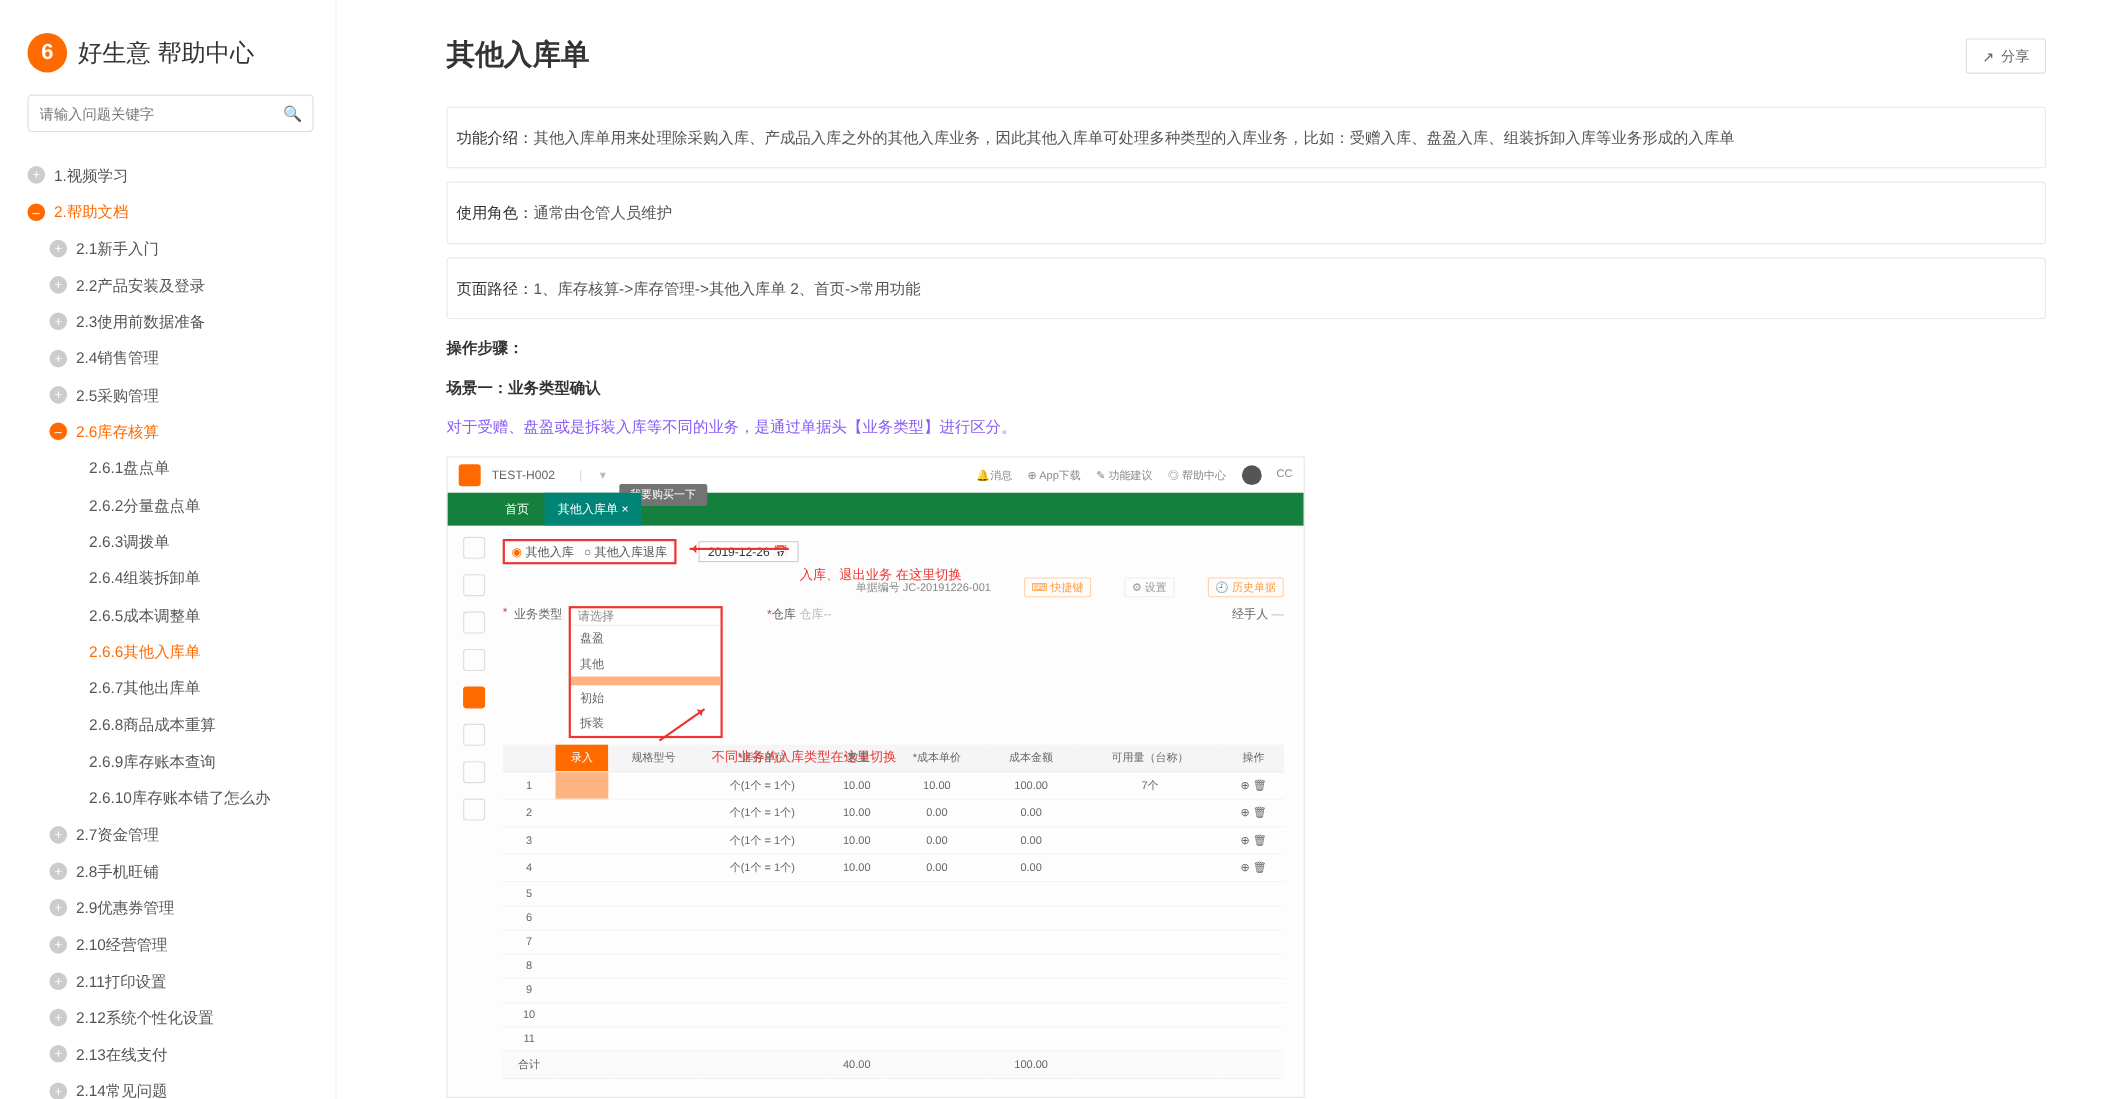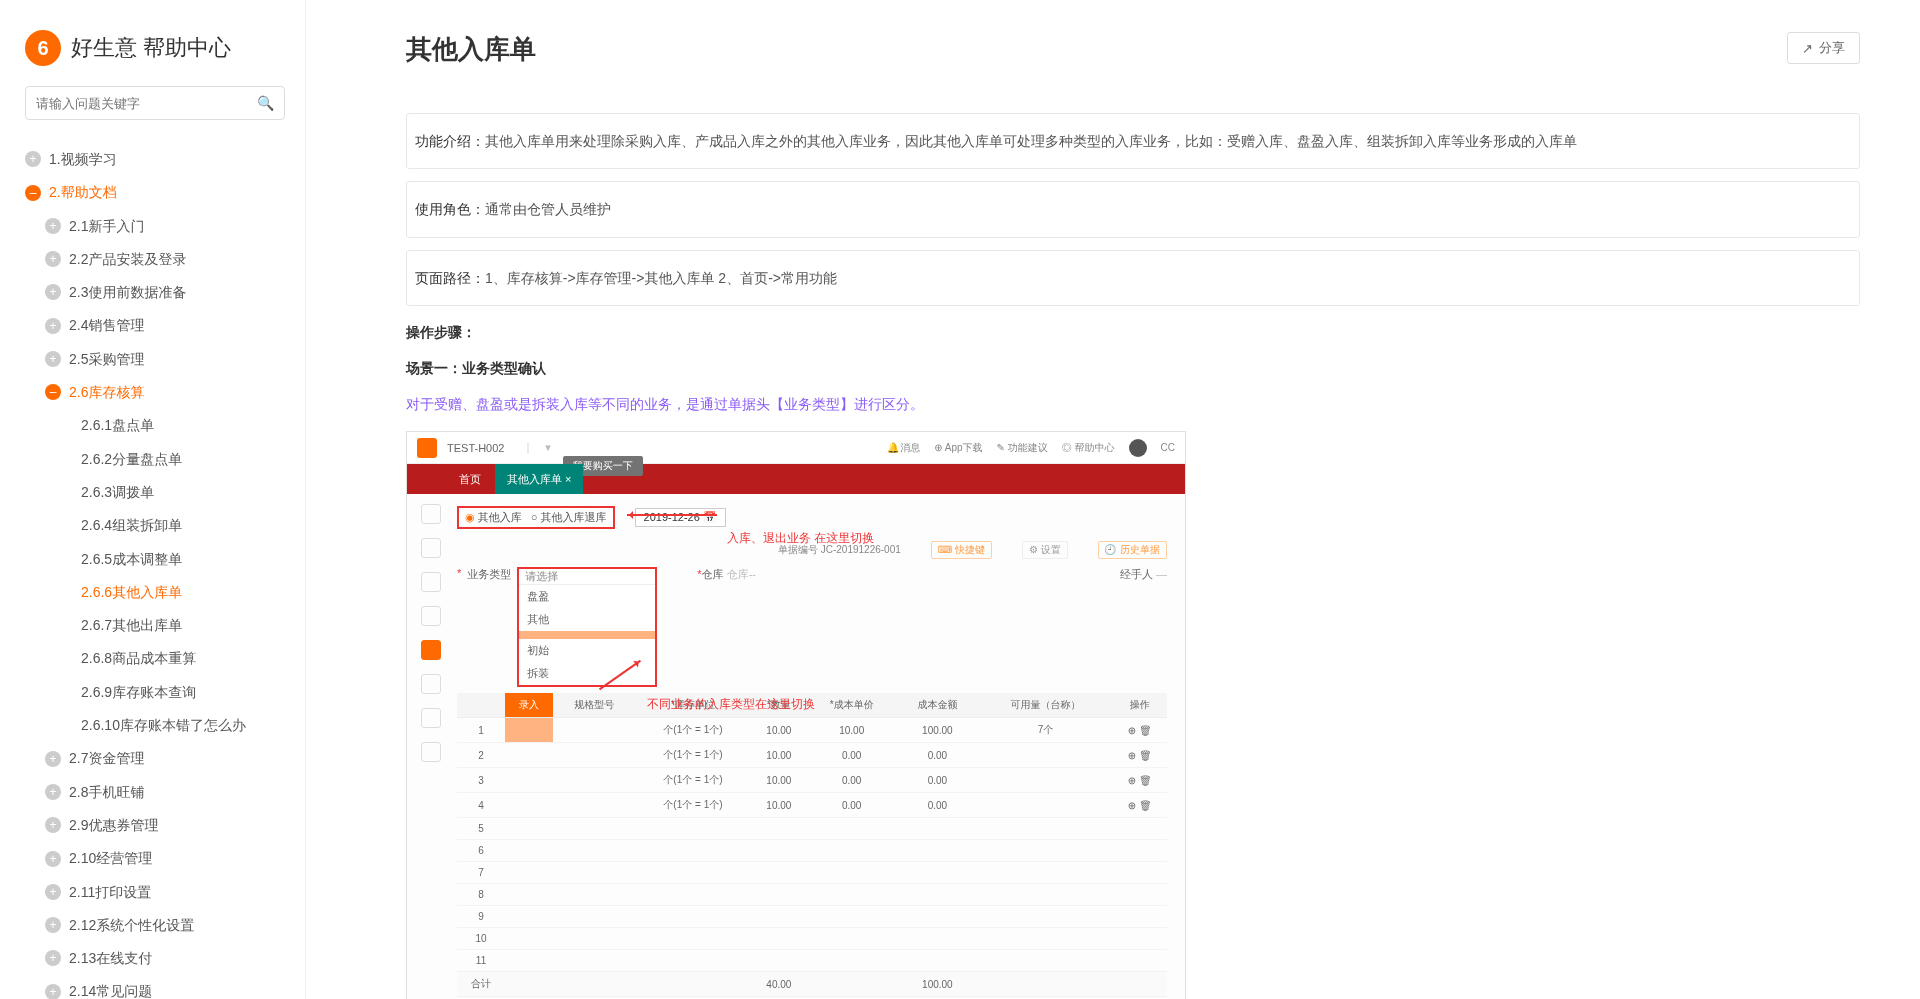--- a/index.html
+++ b/index.html
@@ -17,34 +17,34 @@
 .tree .lvl1 { padding-left: 0; }
 .tree .lvl2 { padding-left: 20px; }
 .tree .lvl3 { padding-left: 56px; }
 .tree .icon { display: inline-block; width: 16px; height: 16px; border-radius: 50%; color: #fff; text-align: center; line-height: 16px; font-size: 12px; margin-right: 8px; vertical-align: middle; }
 .tree .plus { background: #ccc; }
 .tree .minus { background: #ff6a00; }
 .tree .active > span.label { color: #ff6a00; }
 .tree .orange > span.label { color: #ff6a00; }
 .tree .label { vertical-align: middle; color: #555; }
 .main { flex: 1; padding: 32px 60px 40px 100px; background: #fff; }
-.page-head { display: flex; justify-content: space-between; align-items: flex-start; margin-bottom: 46px; }
+.page-head { display: flex; justify-content: space-between; align-items: flex-end; margin-bottom: 30px; }
 .page-title { font-size: 26px; font-weight: 600; color: #333; }
 .share-btn { border: 1px solid #ddd; border-radius: 3px; padding: 6px 14px; font-size: 13px; color: #666; background: #fff; cursor: pointer; display: inline-flex; align-items: center; gap: 6px; }
 .info-box { border: 1px solid #e8e8e8; border-radius: 3px; padding: 16px 8px; margin-bottom: 12px; font-size: 14px; color: #555; line-height: 1.6; }
 .info-label { color: #333; font-weight: 500; }
 .sec-heading { font-size: 14px; font-weight: 600; color: #333; margin: 18px 0 14px; }
 .body-p { font-size: 14px; color: #8b5cf6; margin-bottom: 14px; line-height: 1.8; }
 .screenshot { width: 780px; border: 1px solid #e0e0e0; margin: 6px 0 24px; }
 .ss-top { height: 32px; background: #fff; border-bottom: 1px solid #eee; display: flex; align-items: center; padding: 0 10px; font-size: 11px; color: #888; }
 .ss-logo { width: 20px; height: 20px; background: #ff6a00; border-radius: 3px; margin-right: 10px; }
 .ss-top .title { color: #666; margin-right: 18px; }
 .ss-top .orange-btn { background: #737373; color: #fff; padding: 3px 10px; border-radius: 2px; font-size: 10px; margin-top: 36px; }
 .ss-top .right { margin-left: auto; display: flex; gap: 14px; align-items: center; font-size: 10px; }
-.ss-tabs { height: 30px; background: #b91c1c; display: flex; align-items: center; padding-left: 40px; color: #fff; font-size: 11px; gap: 2px; }
+.ss-tabs { height: 30px; background: #15803d; display: flex; align-items: center; padding-left: 40px; color: #fff; font-size: 11px; gap: 2px; }
 .ss-tab { padding: 0 12px; height: 30px; line-height: 30px; }
 .ss-tab.active { background: #008478; }
 .ss-body { position: relative; padding: 12px 18px 16px 50px; min-height: 340px; background: #fdfdfd; }
 .ss-left-icons { position: absolute; left: 10px; top: 10px; width: 28px; display: flex; flex-direction: column; gap: 14px; align-items: center; }
 .ss-left-icons div { width: 20px; height: 20px; border: 1px solid #ddd; border-radius: 3px; }
 .ss-left-icons .hl { background: #ff6a00; border-color: #ff6a00; }
 .radio-row { display: flex; gap: 20px; font-size: 11px; color: #555; align-items: center; margin-bottom: 10px; }
 .radio-row .red-border { border: 2px solid #e33; padding: 2px 6px; }
 .date-box { border: 1px solid #ccc; padding: 2px 8px; font-size: 11px; color: #333; background: #fff; }
 .anno-red { color: #e33; font-size: 12px; position: absolute; }

